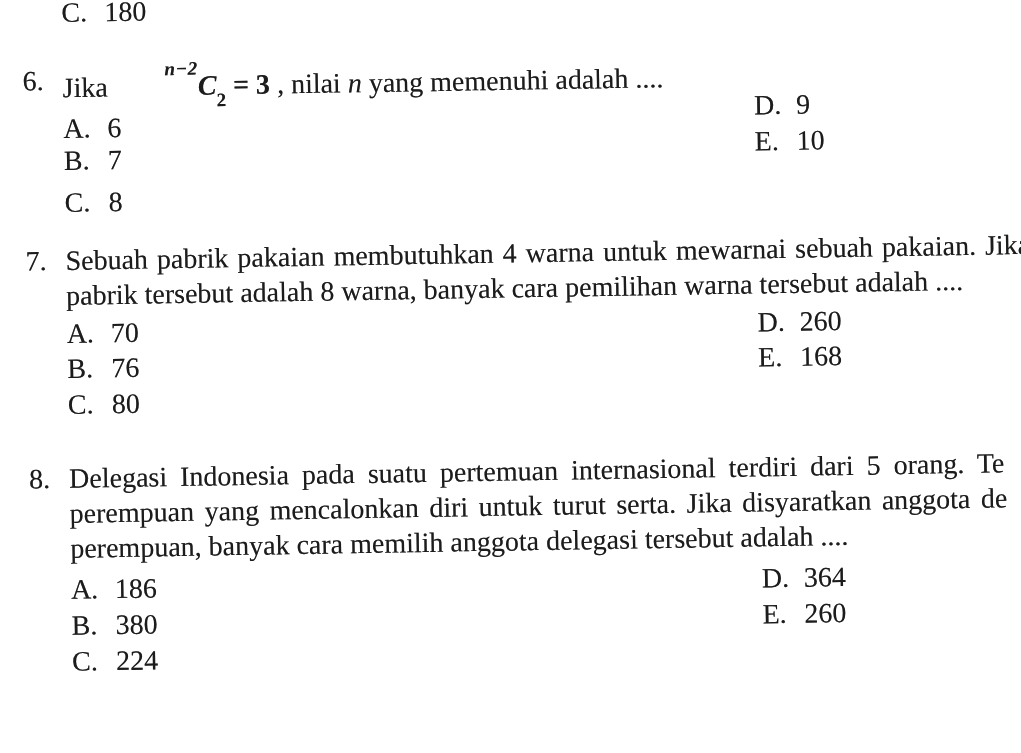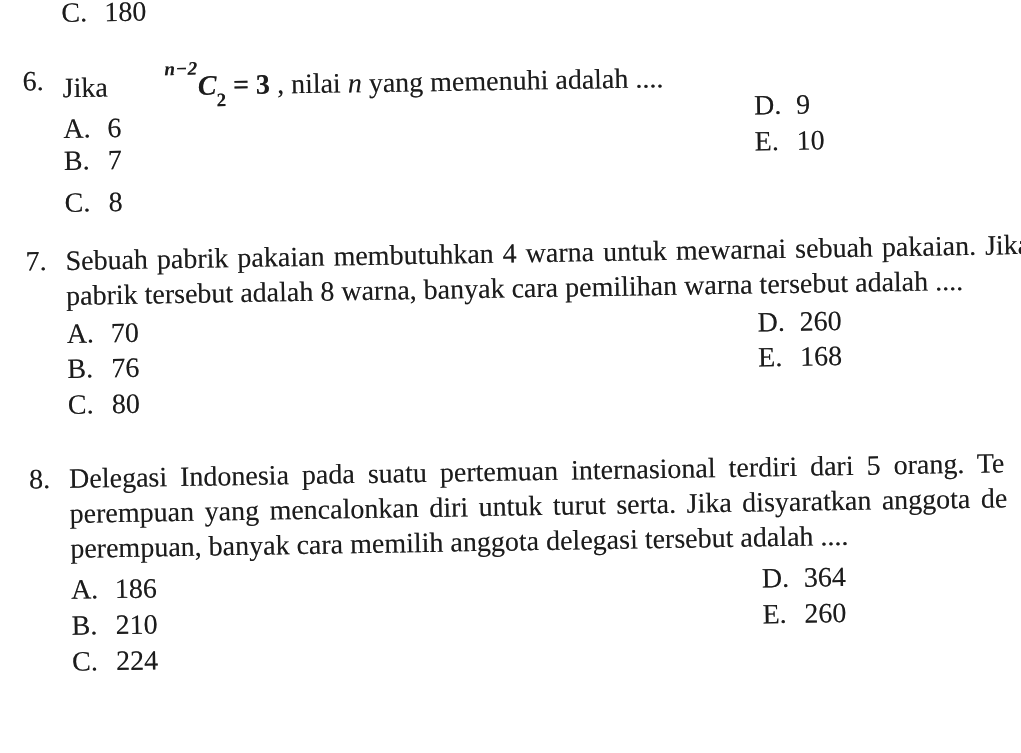--- a/index.html
+++ b/index.html
@@ -115,21 +115,21 @@
   <div class="abs stem ws-q8l1" style="top:462px">Delegasi Indonesia pada suatu pertemuan internasional terdiri dari 5 orang. Te</div>
   <div class="abs stem ws-q8l2" style="top:497px">perempuan yang mencalonkan diri untuk turut serta. Jika disyaratkan anggota de</div>
   <div class="abs stem" style="top:532px">perempuan, banyak cara memilih anggota delegasi tersebut adalah ....</div>
   <div class="abs optL" style="top:573px">
     <span class="olabel">A.</span><span>186</span>
   </div>
   <div class="abs optR" style="top:573px">
     <span class="olabel-r">D.</span><span>364</span>
   </div>
   <div class="abs optL" style="top:609px">
-    <span class="olabel">B.</span><span>210</span>
+    <span class="olabel">B.</span><span>380</span>
   </div>
   <div class="abs optR" style="top:609px">
     <span class="olabel-r">E.</span><span>260</span>
   </div>
   <div class="abs optL" style="top:645px">
     <span class="olabel">C.</span><span>224</span>
   </div>
 
 </div>
 

